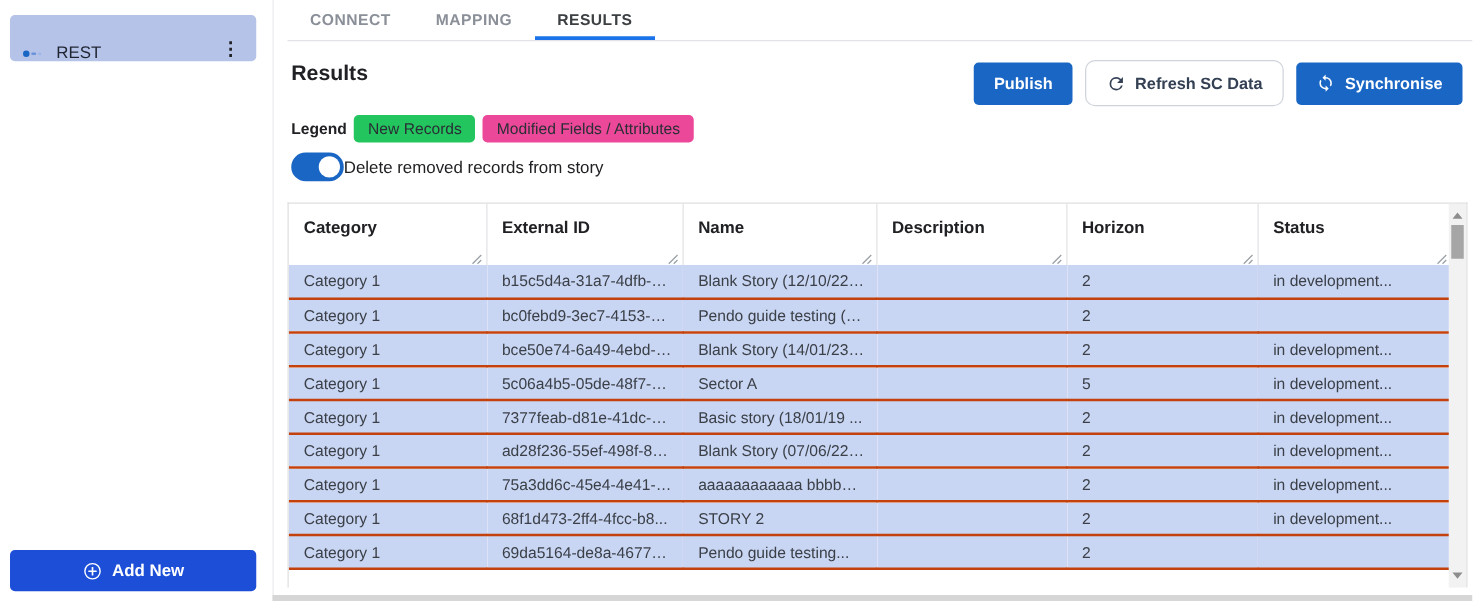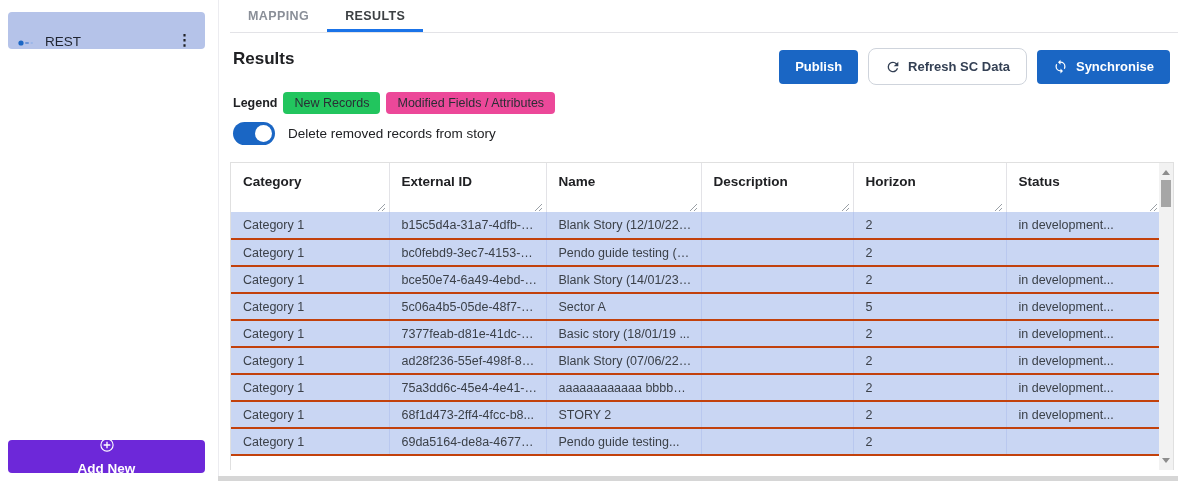--- a/index.html
+++ b/index.html
@@ -9,23 +9,23 @@
 
   
   .sidebar-divider { position:absolute; left:218px; top:0; width:1px; height:481px; background:#ececf0; }
   .connector-card { position:absolute; left:8px; top:12px; width:197px; height:37px;
     background:#b5c3e9; border-radius:4px; display:flex; align-items:flex-end; padding:0 9px; }
   .connector-icon { width:18px; height:12px; display:flex; align-items:center; }
   .connector-label { flex:1; margin-left:10px; font-size:13.5px; color:#1f2430; }
   .kebab { font-size:15px; font-weight:bold; color:#202124; line-height:1; letter-spacing:0;
     padding:2px 4px; cursor:pointer; }
   .add-new-btn { position:absolute; left:8px; top:440px; width:197px; height:33px;
-    background:#6d28d9; border:none; border-radius:4px; color:#fff; font-size:13.5px; font-weight:600;
+    background:#1d4ed8; border:none; border-radius:4px; color:#fff; font-size:13.5px; font-weight:600;
     display:flex; align-items:center; justify-content:center; gap:8px; cursor:pointer;
-    font-family:"Liberation Sans", sans-serif;flex-direction:column; }
+    font-family:"Liberation Sans", sans-serif; }
 
   
   .tabbar { position:absolute; left:230px; top:0; width:948px; height:33px;
     border-bottom:1px solid #e3e3e7; display:flex; }
   .tab { padding:9px 18px 8px 18px; font-size:12.5px; font-weight:600; letter-spacing:.4px;
     color:#8a8f98; cursor:pointer; white-space:nowrap; }
   .tab.active { color:#3c4043; border-bottom:3px solid #1a73e8; padding-bottom:5px; }
 
   
   .page-title { position:absolute; left:233px; top:49px; font-size:17px; font-weight:bold; color:#202124; }
@@ -39,21 +39,21 @@
   .icon16 { width:16px; height:16px; display:inline-flex; }
 
   
   .legend-row { position:absolute; left:233px; top:92px; display:flex; align-items:center; gap:6px; }
   .legend-title { font-size:12.5px; font-weight:bold; color:#202124; }
   .badge { font-size:12.5px; padding:4px 11px; border-radius:4px; color:#2a2e35; }
   .badge-new { background:#22c55e; }
   .badge-modified { background:#ec4899; }
 
   
-  .toggle-row { position:absolute; left:233px; top:122px; display:flex; align-items:center; gap:13px; }
+  .toggle-row { position:absolute; left:233px; top:122px; display:flex; align-items:center; }
   .toggle { width:42px; height:23px; border-radius:12px; background:#1a66c4; position:relative; cursor:pointer; }
   .toggle .knob { position:absolute; right:3px; top:3px; width:17px; height:17px; border-radius:50%; background:#fff; }
   .toggle-label { font-size:13.5px; color:#202124; }
 
   
   .table-wrap { position:absolute; left:230px; top:162px; width:944px; height:308px;
     border:1px solid #e0e0e0; border-bottom:none; overflow:hidden; background:#fff; }
   table { border-collapse:collapse; table-layout:fixed; width:930px; }
   th { height:49px; text-align:left; vertical-align:top; padding:11px 8px 0 12px;
     font-size:13.5px; font-weight:bold; color:#202124; border-right:1px solid #e3e3e7;
@@ -101,20 +101,21 @@
 <button class="add-new-btn">
   <span class="icon16">
     <svg viewBox="0 0 24 24" width="16" height="16">
       <path d="M12 2a10 10 0 1 0 0 20 10 10 0 0 0 0-20zm0 18.3a8.3 8.3 0 1 1 0-16.6 8.3 8.3 0 0 1 0 16.6zM13 7h-2v4H7v2h4v4h2v-4h4v-2h-4V7z" fill="#fff"></path>
     </svg>
   </span>
   <span>Add New</span>
 </button>
 
 <div class="tabbar">
+  <div class="tab">CONNECT</div>
   <div class="tab">MAPPING</div>
   <div class="tab active">RESULTS</div>
 </div>
 
 <div class="page-title">Results</div>
 
 <div class="actions">
   <button class="btn btn-primary">
     <span>Publish</span>
   </button>

